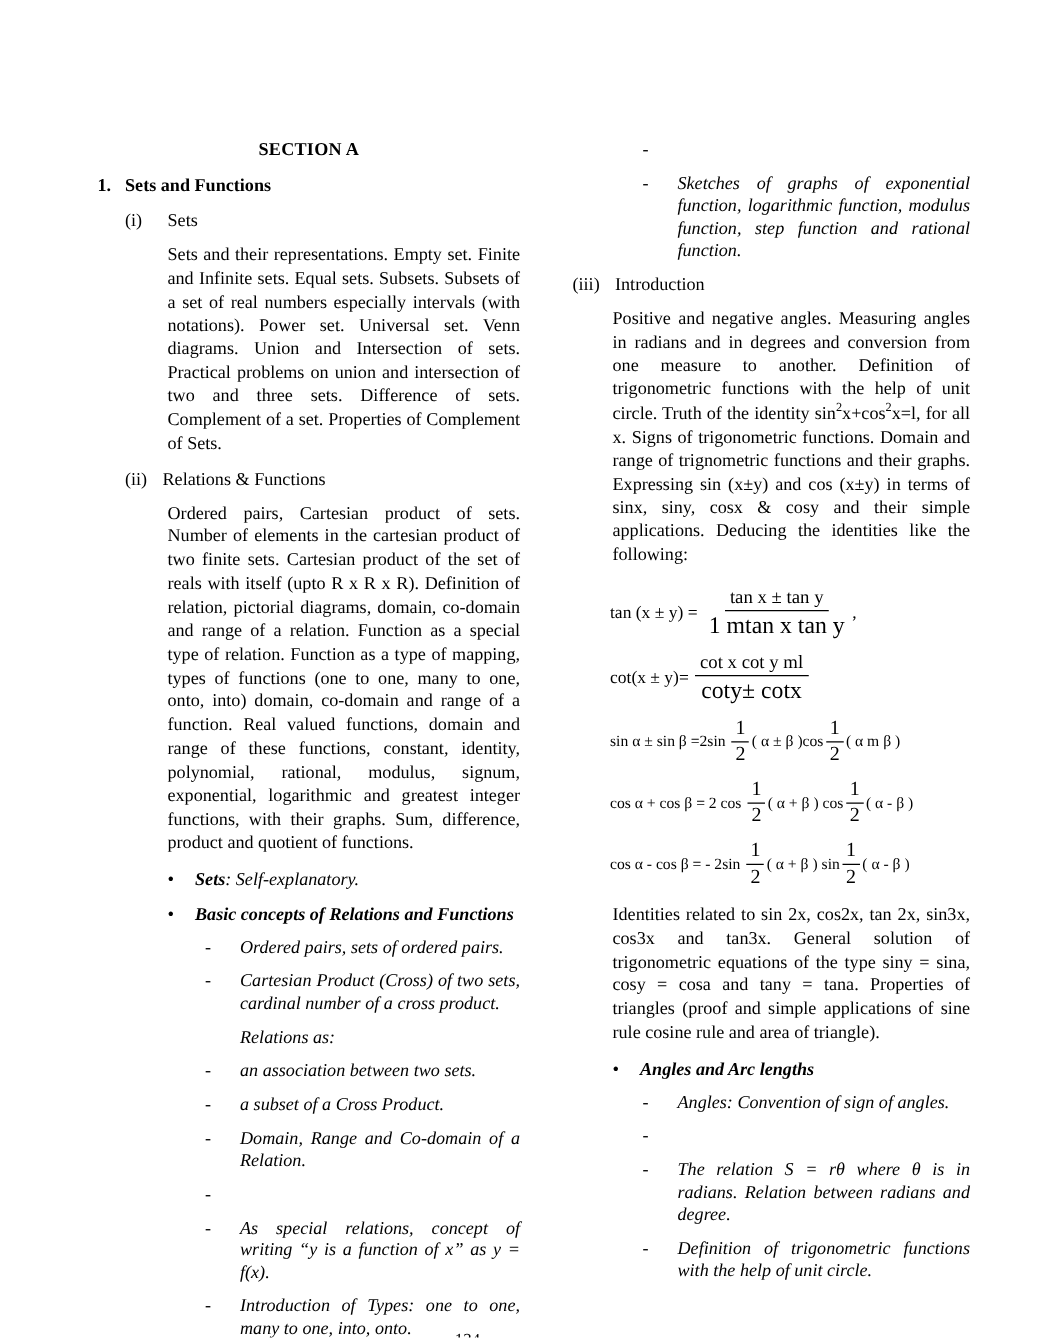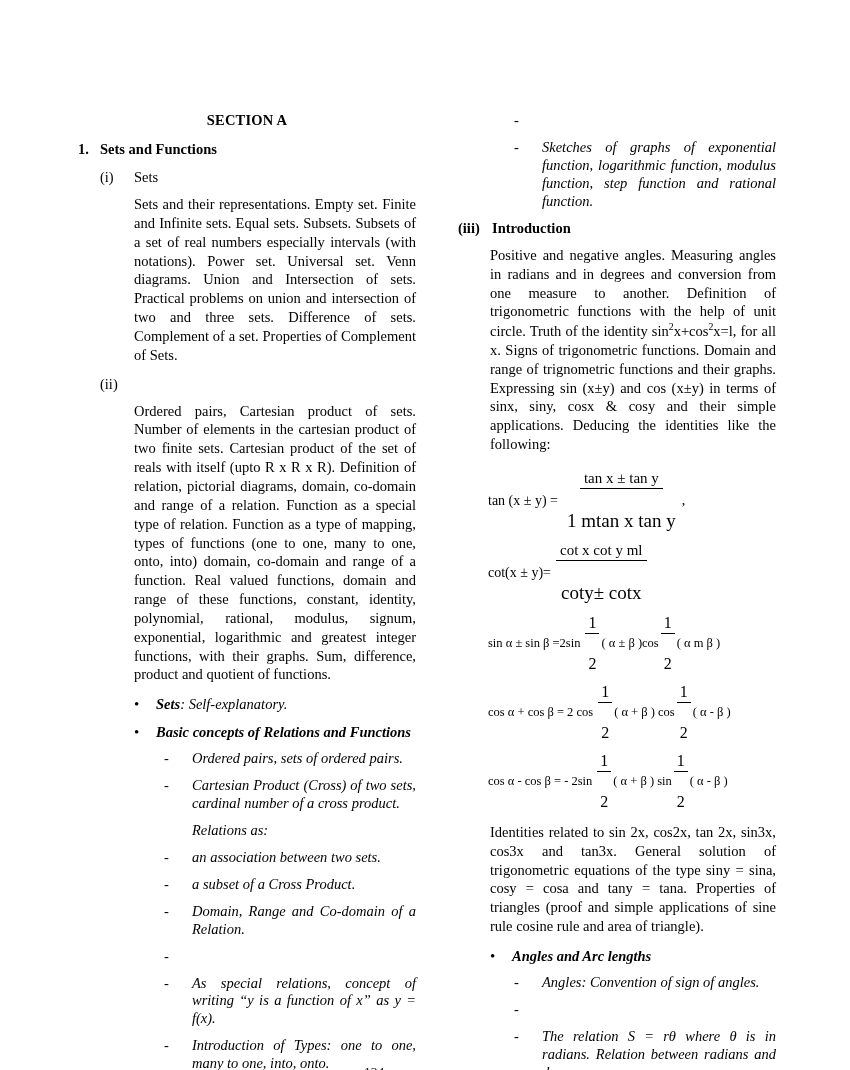--- a/index.html
+++ b/index.html
@@ -51,21 +51,21 @@
   .romanitem {
     display: flex;
     font-size: 14.5px;
     margin: 0 0 9px 0;
     padding-left: 22px;
   }
   .romanitem .marker { width: 34px; flex: 0 0 34px; }
   .romanitem .body { flex: 1 1 auto; }
   .romanitem.tight .marker { width: 30px; flex: 0 0 30px; }
 
-  .romanitem.noindent { padding-left: 0; font-weight: bold; }
+  .romanitem.noindent { padding-left: 0; }
 
   
   .para {
     font-size: 14.5px;
     line-height: 1.30;
     text-align: justify;
     text-justify: inter-word;
     margin: 0 0 11px 0;
     padding-left: 56px;
   }
@@ -138,21 +138,20 @@
     white-space: nowrap;
   }
   .frow.small { font-size: 12.5px; }
   .lhs { margin-right: 3px; }
   .frac {
     display: inline-flex;
     flex-direction: column;
     align-items: center;
     vertical-align: middle;
     margin: 0 2px;
-    gap: 20px;
   }
   .frac .num {
     padding: 0 4px 1px 4px;
     border-bottom: 1.1px solid #000;
     font-size: 15px;
   }
   .frac .den {
     padding: 1px 4px 0 4px;
     font-size: 19px;
   }
@@ -188,20 +187,21 @@
 
     <div class="romanitem">
       <span class="marker">(i)</span>
       <span class="body">Sets</span>
     </div>
 
     <div class="para">Sets and their representations. Empty set. Finite and Infinite sets. Equal sets. Subsets. Subsets of a set of real numbers especially intervals (with notations). Power set. Universal set. Venn diagrams. Union and Intersection of sets. Practical problems on union and intersection of two and three sets. Difference of sets. Complement of a set. Properties of Complement of Sets.</div>
 
     <div class="romanitem tight">
       <span class="marker">(ii)</span>
+      <span class="body">Relations &amp; Functions</span>
     </div>
 
     <div class="para">Ordered pairs, Cartesian product of sets. Number of elements in the cartesian product of two finite sets. Cartesian product of the set of reals with itself (upto R  x R x  R). Definition of relation,  pictorial diagrams, domain, co-domain and range of a relation. Function as a special type of relation. Function as a type of mapping, types of functions (one to one, many to one, onto, into) domain, co-domain and range of a function. Real valued functions, domain and range of these functions, constant, identity, polynomial, rational, modulus, signum, exponential, logarithmic and greatest integer functions, with their graphs. Sum, difference, product and quotient of functions.</div>
 
     <div class="bullet">
       <span class="dot">•</span>
       <span class="btext"><span>Sets</span><span class="reg">: Self-explanatory.</span></span>
     </div>
 
     <div class="bullet">
@@ -340,19 +340,20 @@
     </div>
     <div class="dash rd">
       <span class="dsh">-</span>
     </div>
     <div class="dash rd">
       <span class="dsh">-</span>
       <span class="dtext">The relation S = rθ where θ is in radians. Relation between radians and degree.</span>
     </div>
     <div class="dash rd">
       <span class="dsh">-</span>
+      <span class="dtext">Definition of trigonometric functions with the help of unit circle.</span>
     </div>
 
   </div>
 
   <div class="pagenum">134</div>
 
 </div>
 
 </body></html>

